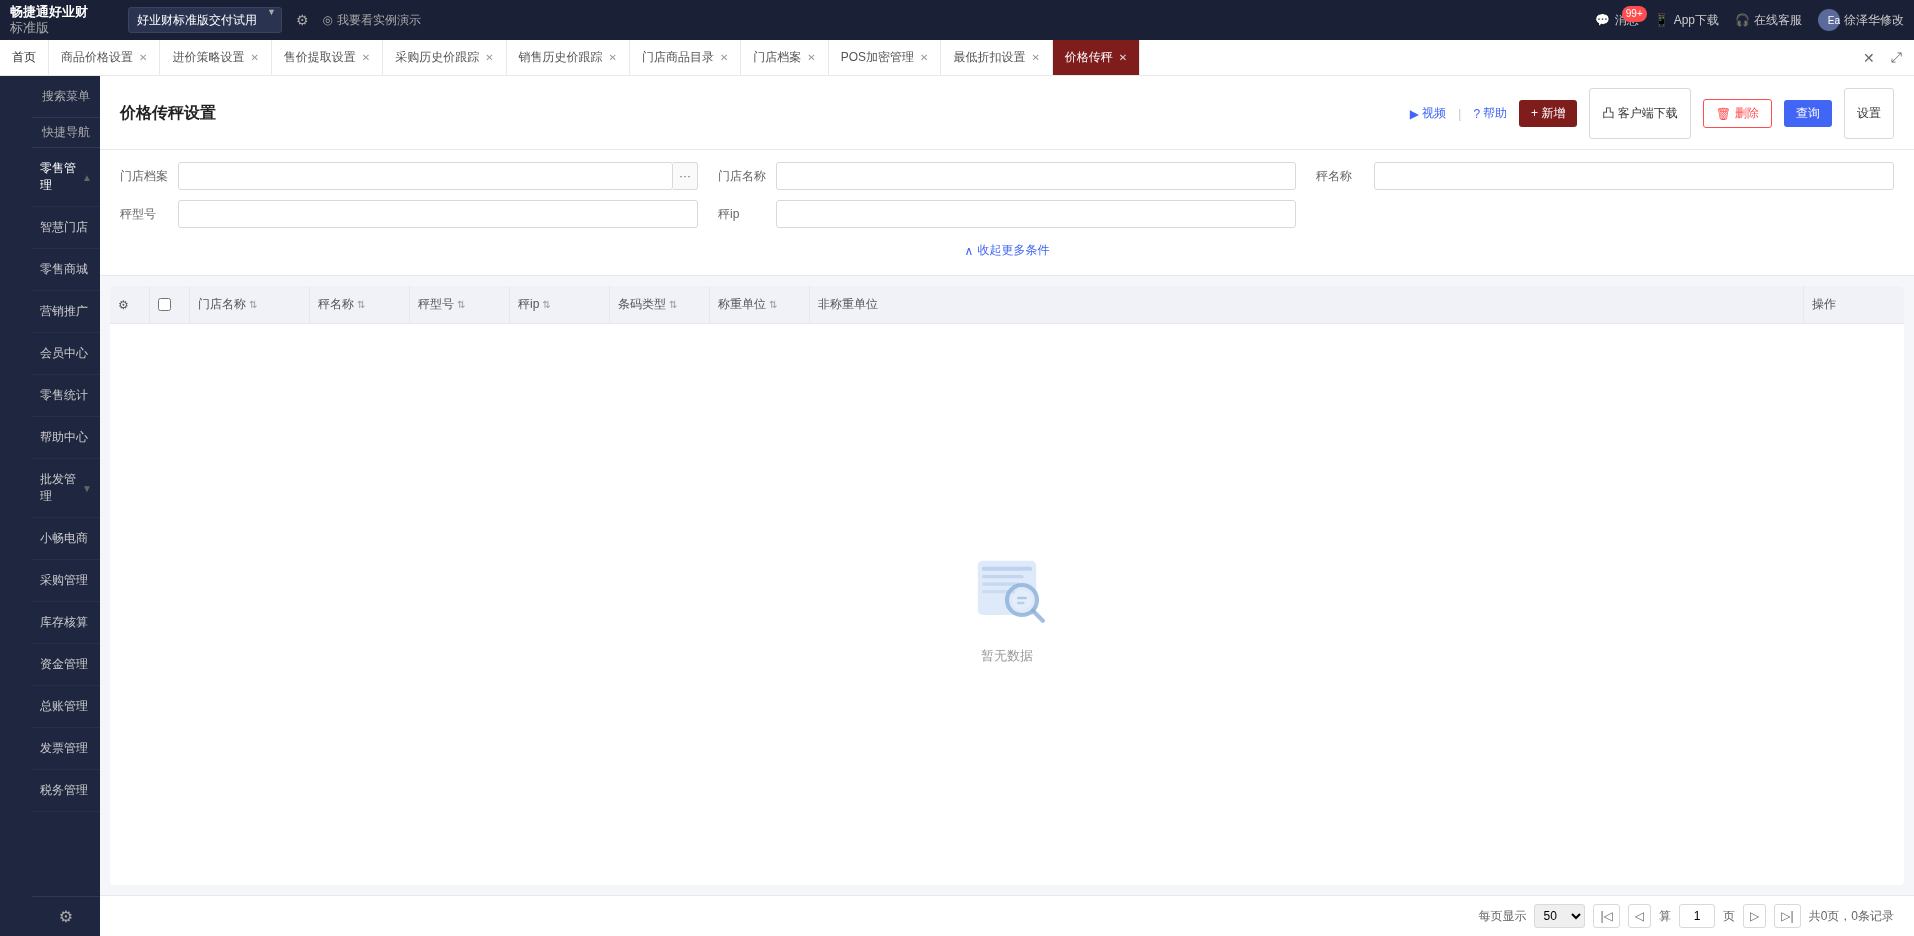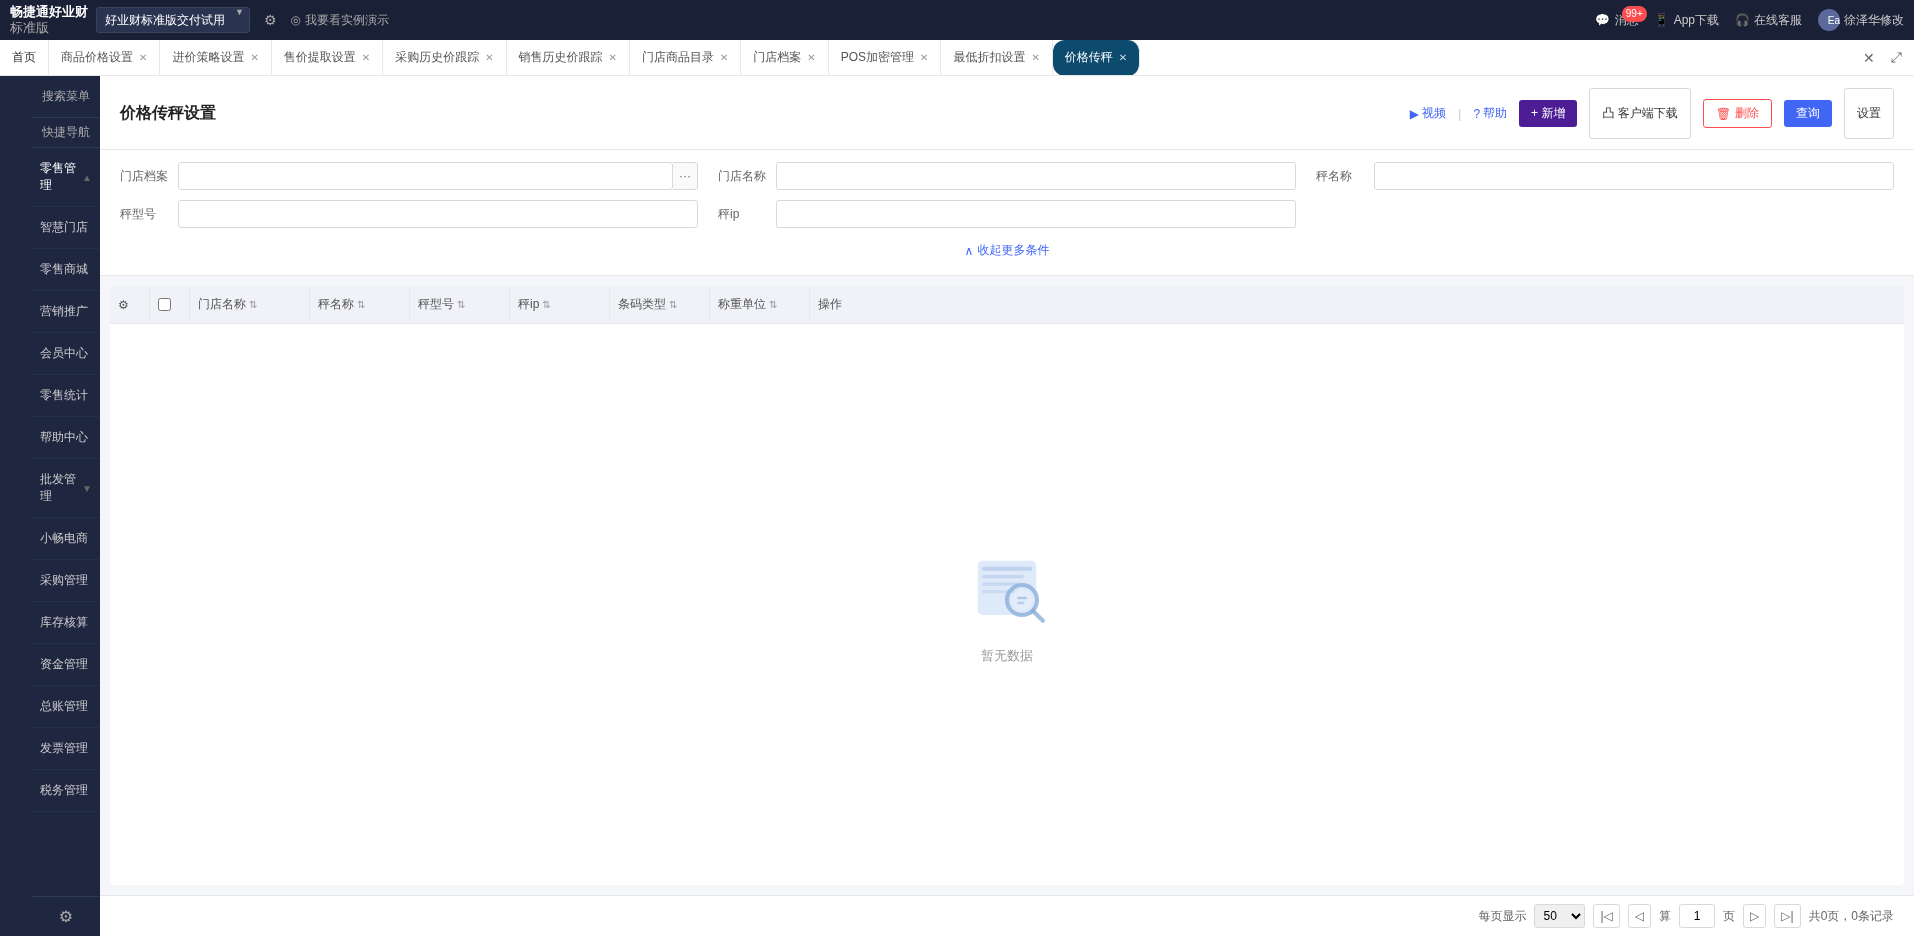--- a/index.html
+++ b/index.html
@@ -37,20 +37,21 @@
       font-size: 12px;
       height: 26px;
       cursor: pointer;
       appearance: none;
       position: relative;
     }
     .version-select-wrap {
       position: relative;
       display: flex;
       align-items: flex-start;
+      margin-left: 32px;
     }
     .version-select-wrap::after {
       content: '▼';
       position: absolute;
       right: 6px;
       font-size: 9px;
       color: #aaa;
       pointer-events: none;
     }
     .settings-icon-btn {
@@ -127,23 +128,22 @@
       height: 36px;
       font-size: 12px;
       cursor: pointer;
       color: #555;
       border-right: 1px solid #e8e8e8;
       gap: 4px;
       white-space: nowrap;
       flex-shrink: 0;
     }
     .tab-item.active {
-      background: #0c4a6e;
+      background: #7f1d1d;
       color: #fff;
-      border-radius: 12px;
     }
     .tab-item.home {
       color: #333;
       font-weight: 500;
       text-align: center;
     }
     .tab-close {
       font-size: 10px;
       color: #999;
       margin-left: 2px;
@@ -271,21 +271,21 @@
     }
     .page-action-link {
       font-size: 12px;
       color: #4165f5;
       cursor: pointer;
       display: flex;
       align-items: center;
       gap: 3px;
     }
     .btn-primary {
-      background: #4c1d95;
+      background: #7f1d1d;
       color: #fff;
       border: none;
       border-radius: 3px;
       padding: 5px 12px;
       font-size: 12px;
       cursor: pointer;
       display: flex;
       align-items: center;
       gap: 4px;
     }
@@ -722,20 +722,23 @@
         </div>
         <div class="th">
           <span>条码类型</span>
           <span class="sort-icon">⇅</span>
         </div>
         <div class="th">
           <span>称重单位</span>
           <span class="sort-icon">⇅</span>
         </div>
         <div class="th">
+          <span>非称重单位</span>
+        </div>
+        <div class="th">
           <span>操作</span>
         </div>
       </div>
       <div class="table-body">
         <div class="empty-state">
           <svg class="empty-svg" viewBox="0 0 120 100" xmlns="http://www.w3.org/2000/svg">
 
             <rect x="25" y="15" width="70" height="65" rx="6" ry="6" fill="#d6e4f7" opacity="0.8"></rect>
             <rect x="30" y="22" width="60" height="5" rx="2" fill="#b0c8e8" opacity="0.7"></rect>
             <rect x="30" y="32" width="50" height="4" rx="2" fill="#b0c8e8" opacity="0.6"></rect>

